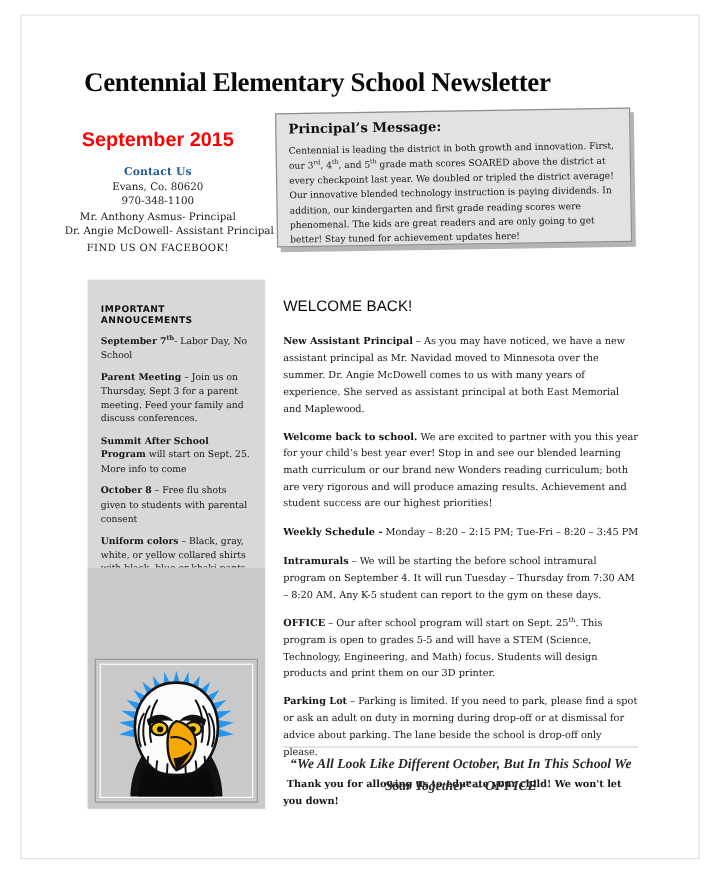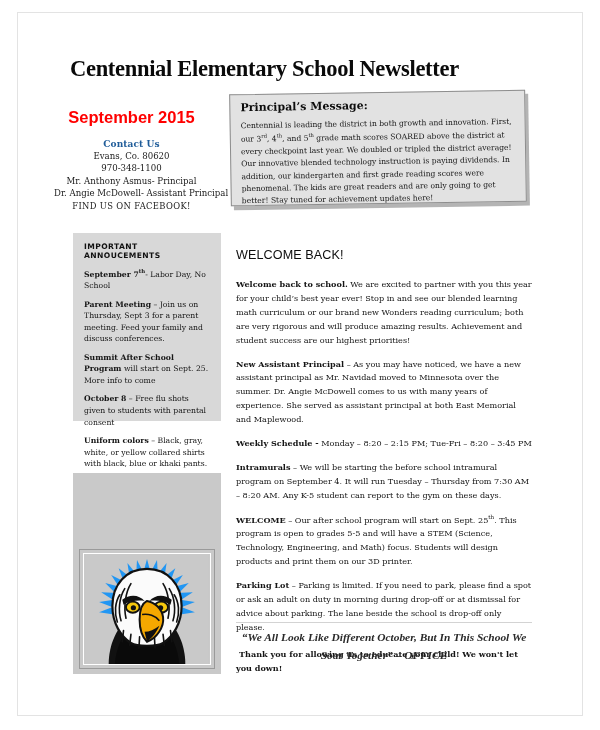--- a/index.html
+++ b/index.html
@@ -73,23 +73,23 @@
   .contact-line.facebook {
     letter-spacing: 0.35px;
     font-size: 8.4px;
   }
 
   
   .announce-box {
     position: absolute;
     left: 73px; top: 233px;
     width: 148px;
-    height: 188px;
+    height: 240px;
     background: #d8d8d8;
-    padding: 9px 11px 6px 11px;
+    padding: 20px 11px 6px 11px;
   }
   .announce-title {
     font-family: "DejaVu Sans", sans-serif;
     font-weight: 700;
     font-size: 7.6px;
     letter-spacing: 0.4px;
     color: #111;
     margin-bottom: 7px;
   }
   .announce-item {
@@ -313,25 +313,25 @@
     <div class="principal-shadow"></div>
     <div class="principal-box">
       <div class="principal-title">Principal’s Message:</div>
       <div class="principal-body" id="principal-body"><span>Centennial is leading the district in both growth and innovation.  First, our 3</span><sup>rd</sup><span>, 4</span><sup>th</sup><span>, and 5</span><sup>th</sup><span> grade math scores SOARED above the district at every checkpoint last year.  We doubled or tripled the district average!  Our innovative blended technology instruction is paying dividends.  In addition, our kindergarten and first grade reading scores were phenomenal.   The kids are great readers and are only going to get better!  Stay tuned for achievement updates here!</span></div>
     </div>
   </div>
 
   <div class="main-col">
     <div class="welcome-head">WELCOME BACK!</div>
     <div id="main-sections">
+        <div class="para"><b>New Assistant Principal</b><span> – As you may have noticed, we have a new assistant principal as Mr. Navidad moved to Minnesota over the summer.  Dr. Angie McDowell comes to us with many years of experience.  She served as assistant principal at both East Memorial and Maplewood.</span></div>
         <div class="para"><b>Welcome back to school.</b><span>  We are excited to partner with you this year for your child’s best year ever!  Stop in and see our blended learning math curriculum or our brand new Wonders reading curriculum; both are very rigorous and will produce amazing results.   Achievement and student success are our highest priorities!</span></div>
-        <div class="para"><b>New Assistant Principal</b><span> – As you may have noticed, we have a new assistant principal as Mr. Navidad moved to Minnesota over the summer.  Dr. Angie McDowell comes to us with many years of experience.  She served as assistant principal at both East Memorial and Maplewood.</span></div>
         <div class="para"><b>Weekly Schedule -</b><span>  Monday – 8:20 – 2:15 PM;   Tue-Fri – 8:20  – 3:45 PM</span></div>
         <div class="para"><b>Intramurals</b><span> – We will be starting the before school intramural program on September 4.  It will run Tuesday – Thursday from 7:30 AM – 8:20 AM.  Any K-5 student can report to the gym on these days.</span></div>
-        <div class="para"><b>WELCOME</b><span> – Our after school program will start on Sept. 25</span><sup>th</sup><span>.  This program is open to grades 5-5 and will have a STEM (Science, Technology, Engineering, and Math) focus.  Students will design products and print them on our 3D printer.</span></div>
+        <div class="para"><b>OFFICE</b><span> – Our after school program will start on Sept. 25</span><sup>th</sup><span>.  This program is open to grades 5-5 and will have a STEM (Science, Technology, Engineering, and Math) focus.  Students will design products and print them on our 3D printer.</span></div>
         <div class="para"><b>Parking Lot</b><span> – Parking is limited.  If you need to park, please find a spot or ask an adult on duty in morning during drop-off or at dismissal for advice about parking.  The lane beside the school is drop-off only please.</span></div>
       </div>
     <div class="para closing">Thank you for allowing us to educate your child!  We won't let you down!</div>
   </div>
 
   <div class="footer-rule"></div>
   <div class="quote">“We All Look Like Different October, But In This School We Soar Together” – OFFICE</div>
 </div>
 
 </body></html>

